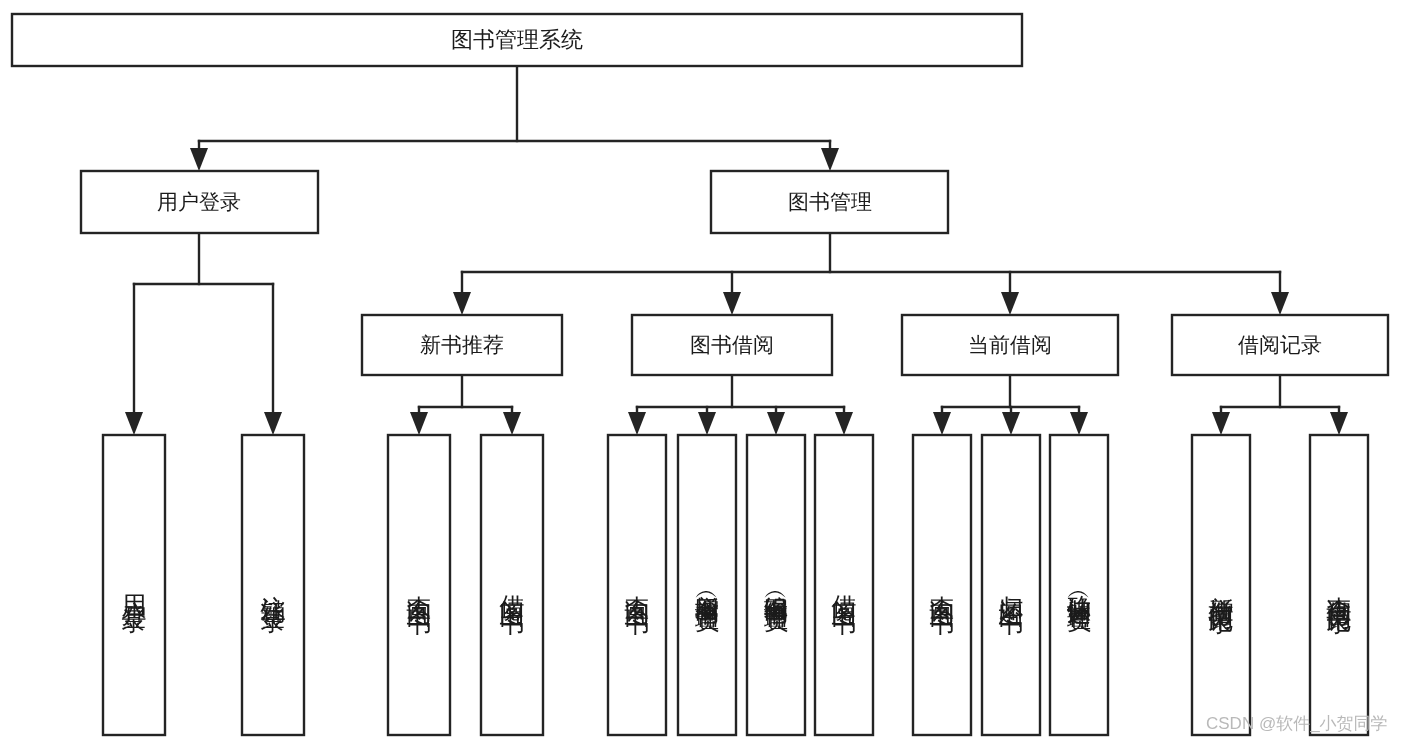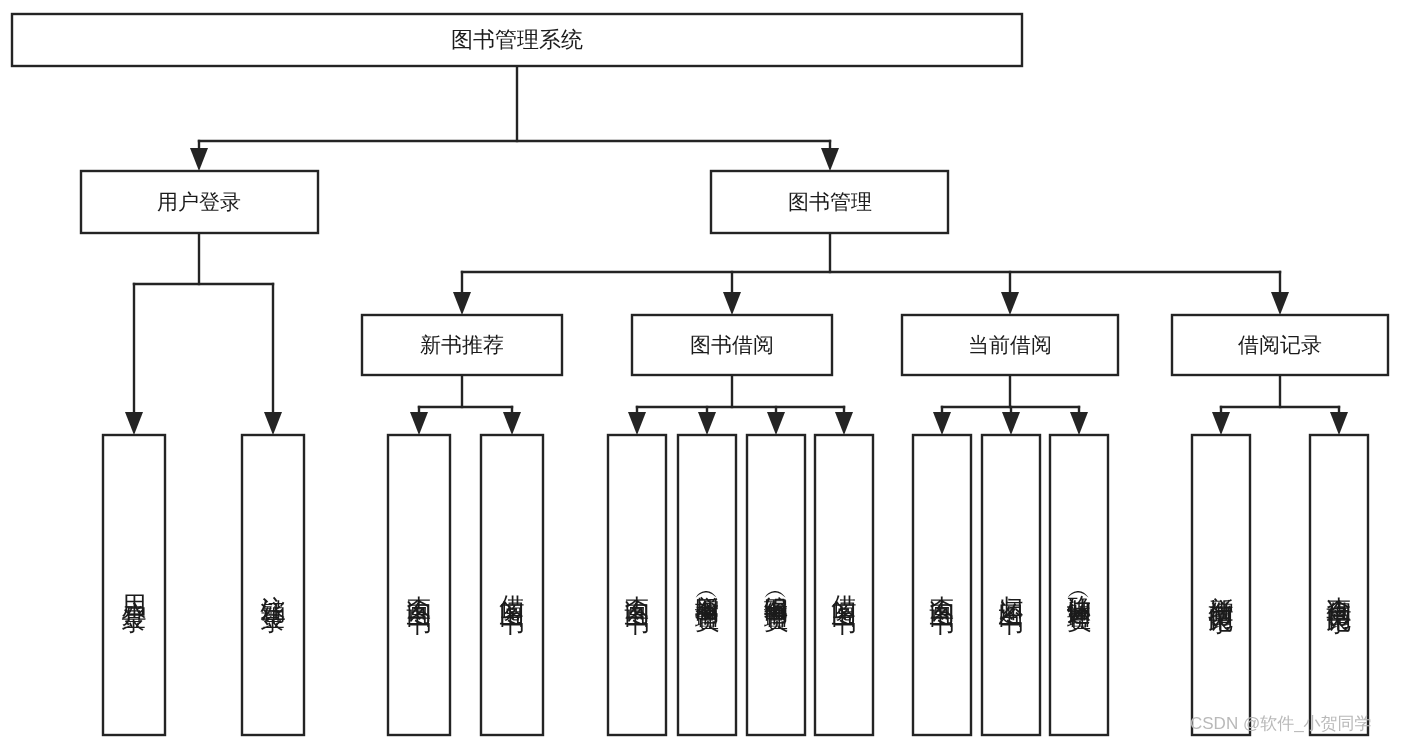--- a/index.html
+++ b/index.html
@@ -70,20 +70,21 @@
   }
   .watermark {
     position: absolute;
     left: 1190px;
     top: 712px;
     font-family: "Liberation Sans", "DejaVu Sans", sans-serif;
     font-size: 17px;
     color: #b9b9b9;
     white-space: nowrap;
     user-select: none;
+    padding-left: 16px;
   }
 </style>
 </head>
 <body>
 
 <div id="diagram-root">
 
   <svg class="diagram-canvas" viewBox="0 0 1405 747">
 
     <g>

